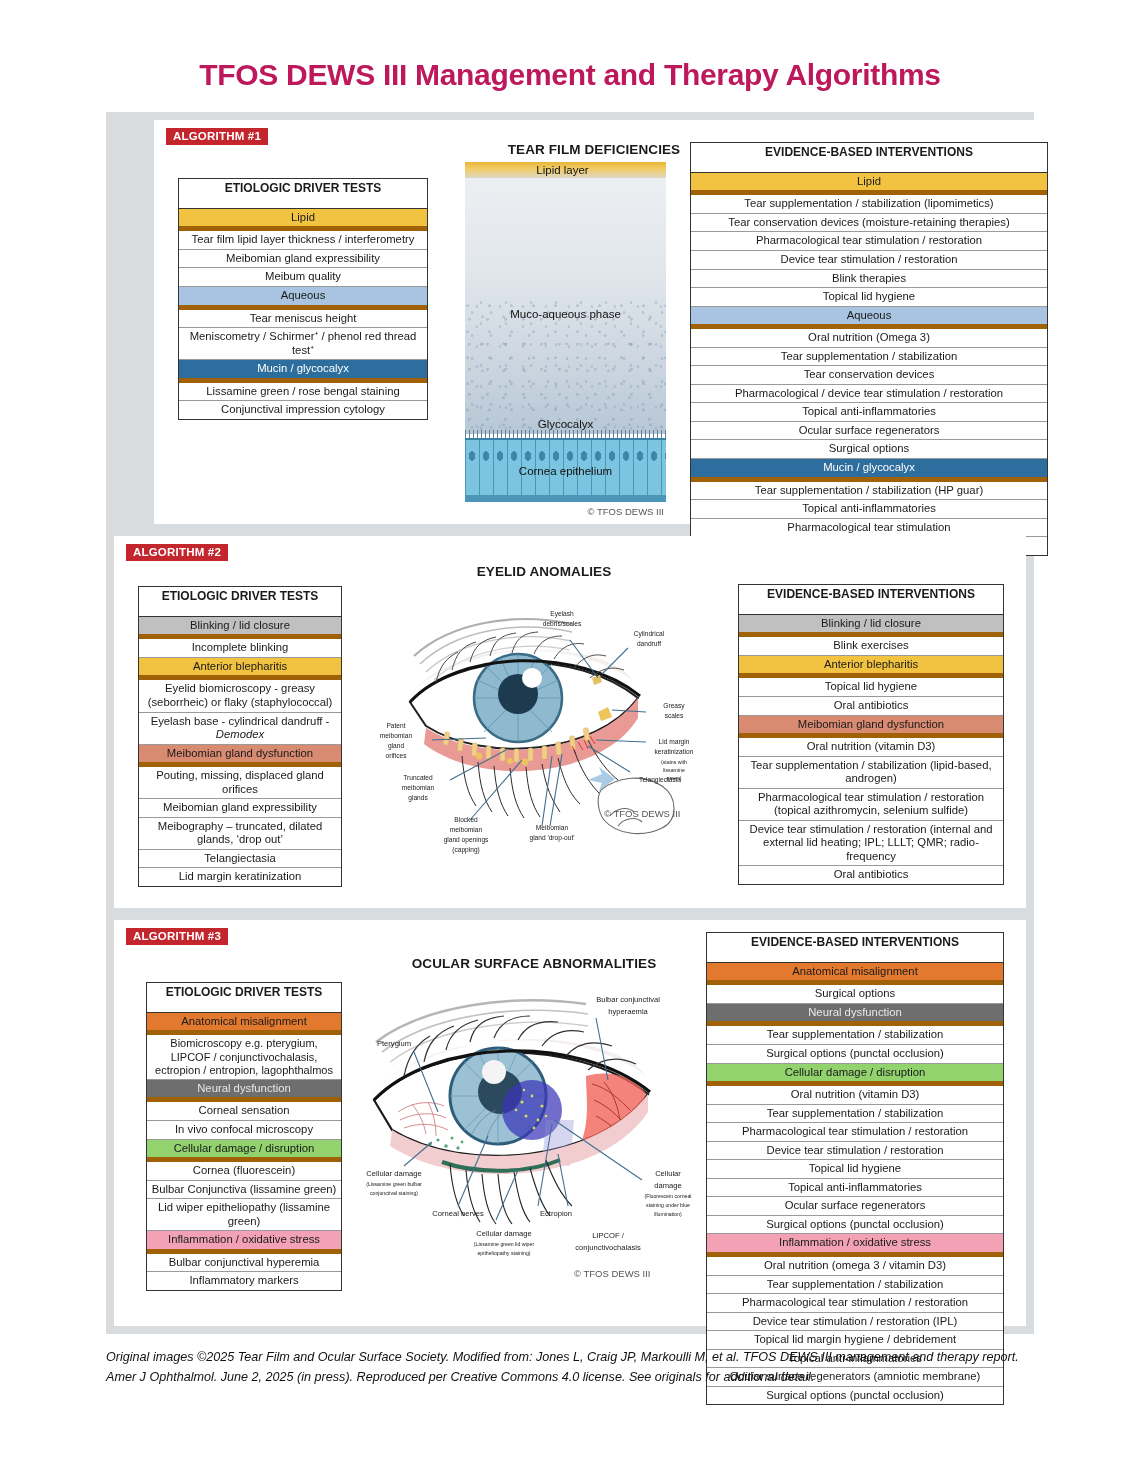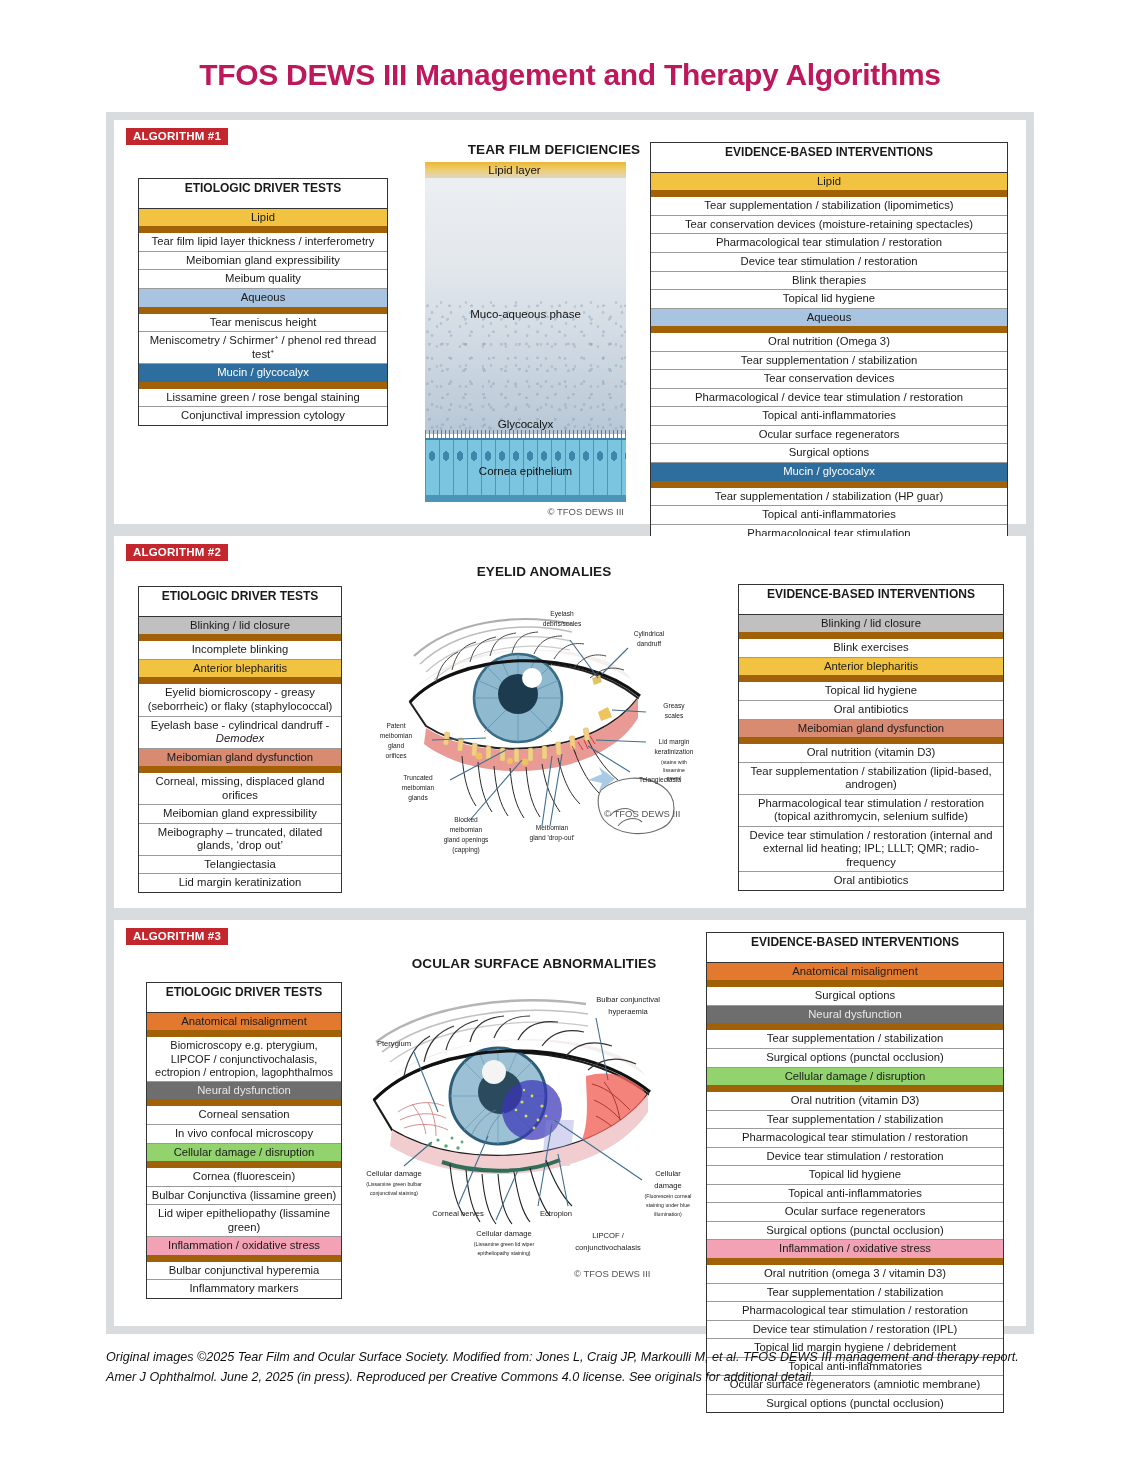--- a/index.html
+++ b/index.html
@@ -22,21 +22,21 @@
 
   .outer{
     position:absolute;left:106px;top:112px;width:928px;height:1222px;
     background:#d9dcdf;
     padding:0;
   }
 
   .algo{
     position:absolute;left:8px;width:912px;background:#ffffff;
   }
-  #algo1{top:8px;height:404px;}
+  #algo1{top:8px;height:404px;margin-left:40px;}
   #algo2{top:424px;height:372px;}
   #algo3{top:808px;height:406px;}
 
   .badge{
     position:absolute;left:12px;top:8px;
     background:#c4262e;color:#fff;
     font-size:11.5px;font-weight:bold;
     padding:2px 7px 3px 7px;
     letter-spacing:0.2px;
     font-family:"Liberation Sans", sans-serif;
@@ -55,21 +55,21 @@
     line-height:1.15;
   }
   .row{
     font-size:11.3px;text-align:center;
     padding:2px 3px 2px 3px;
     border-bottom:1px solid #9a9a9a;
     line-height:1.2;
     box-sizing:border-box;
   }
   .row:last-child{border-bottom:none;}
-  .row.cat{font-weight:normal;border-bottom:7px solid #a16207;}
+  .row.cat{font-weight:normal;border-bottom:5px solid #a16207;}
   .row.small{font-size:11px;}
   .row em{font-style:italic;}
 
   
   .tf-wrap{position:absolute;}
   .tf-box{position:absolute;left:0;top:0;width:100%;height:100%;overflow:hidden;background:#fff;}
   .tf-lipid{position:absolute;left:0;top:0;width:100%;height:16px;
     background:linear-gradient(180deg,#e9b63a 0%,#f0cd6a 45%,#dcd7c5 100%);}
   .tf-aq{position:absolute;left:0;top:16px;width:100%;bottom:68px;
     background:linear-gradient(180deg,#eceff2 0%,#e2e7ec 35%,#ccd6e0 72%,#b7c7d6 100%);}
@@ -141,32 +141,32 @@
           <div class="tf-lipid"></div>
           <div class="tf-aq"></div>
           <div class="tf-speck"></div>
           <div class="tf-glyco"></div>
           <div class="tf-epi">
             <div class="tf-cells"></div>
             <div class="tf-nuc"></div>
             <div class="tf-bot"></div>
           </div>
         </div>
-        <div class="tf-lbl" style="left:0;top:1px;width:179px;">Lipid layer</div>
+        <div class="tf-lbl" style="left:8px;top:1px;width:179px;">Lipid layer</div>
         <div class="tf-lbl" style="left:0;top:145px;width:201px;">Muco-aqueous phase</div>
         <div class="tf-lbl" style="left:0;top:255px;width:201px;">Glycocalyx</div>
         <div class="tf-lbl" style="left:0;top:302px;width:201px;">Cornea epithelium</div>
       </div>
       <div class="copyr" style="left:330px;top:386px;width:180px;text-align:right;">© TFOS DEWS III</div>
 
       <div class="tbl" id="t1r" style="left:536px;top:22px;width:358px;">
           <div class="hdr">EVIDENCE-BASED INTERVENTIONS</div>
           <div class="row cat" style="background: rgb(242, 195, 64); color: rgb(26, 26, 26); min-height: 16px;">Lipid</div>
           <div class="row" style="min-height: 16px;">Tear supplementation / stabilization (lipomimetics)</div>
-          <div class="row" style="min-height: 16px;">Tear conservation devices (moisture-retaining spectacles)</div>
+          <div class="row" style="min-height: 16px;">Tear conservation devices (moisture-retaining therapies)</div>
           <div class="row" style="min-height: 16px;">Pharmacological tear stimulation / restoration</div>
           <div class="row" style="min-height: 16px;">Device tear stimulation / restoration</div>
           <div class="row" style="min-height: 16px;">Blink therapies</div>
           <div class="row" style="min-height: 16px;">Topical lid hygiene</div>
           <div class="row cat" style="background: rgb(168, 196, 224); color: rgb(26, 26, 26); min-height: 16px;">Aqueous</div>
           <div class="row" style="min-height: 16px;">Oral nutrition (Omega 3)</div>
           <div class="row" style="min-height: 16px;">Tear supplementation / stabilization</div>
           <div class="row" style="min-height: 16px;">Tear conservation devices</div>
           <div class="row" style="min-height: 16px;">Pharmacological / device tear stimulation / restoration</div>
           <div class="row" style="min-height: 16px;">Topical anti-inflammatories</div>
@@ -185,21 +185,21 @@
       <div class="diagram-title" style="left:280px;top:28px;width:300px;">EYELID ANOMALIES</div>
 
       <div class="tbl" id="t2l" style="left:24px;top:50px;width:204px;">
           <div class="hdr">ETIOLOGIC DRIVER TESTS</div>
           <div class="row cat" style="background: rgb(192, 192, 192); color: rgb(26, 26, 26); min-height: 16px;">Blinking / lid closure</div>
           <div class="row" style="min-height: 16px;">Incomplete blinking</div>
           <div class="row cat" style="background: rgb(242, 195, 64); color: rgb(26, 26, 26); min-height: 16px;">Anterior blepharitis</div>
           <div class="row" style="min-height: 16px;">Eyelid biomicroscopy - greasy (seborrheic) or flaky (staphylococcal)</div>
           <div class="row" style="min-height: 16px;">Eyelash base - cylindrical dandruff - <em>Demodex</em></div>
           <div class="row cat" style="background: rgb(217, 139, 114); color: rgb(26, 26, 26); min-height: 16px;">Meibomian gland dysfunction</div>
-          <div class="row" style="min-height: 16px;">Corneal, missing, displaced gland orifices</div>
+          <div class="row" style="min-height: 16px;">Pouting, missing, displaced gland orifices</div>
           <div class="row" style="min-height: 16px;">Meibomian gland expressibility</div>
           <div class="row" style="min-height: 16px;">Meibography – truncated, dilated glands, ‘drop out’</div>
           <div class="row" style="min-height: 16px;">Telangiectasia</div>
           <div class="row" style="min-height: 16px;">Lid margin keratinization</div>
         </div>
 
       <div class="eyefig" style="left:252px;top:58px;width:350px;height:280px;">
         <svg viewBox="0 0 350 280" width="350" height="280">
 
           <g stroke="#6b6b6b" fill="none" stroke-width="1">

